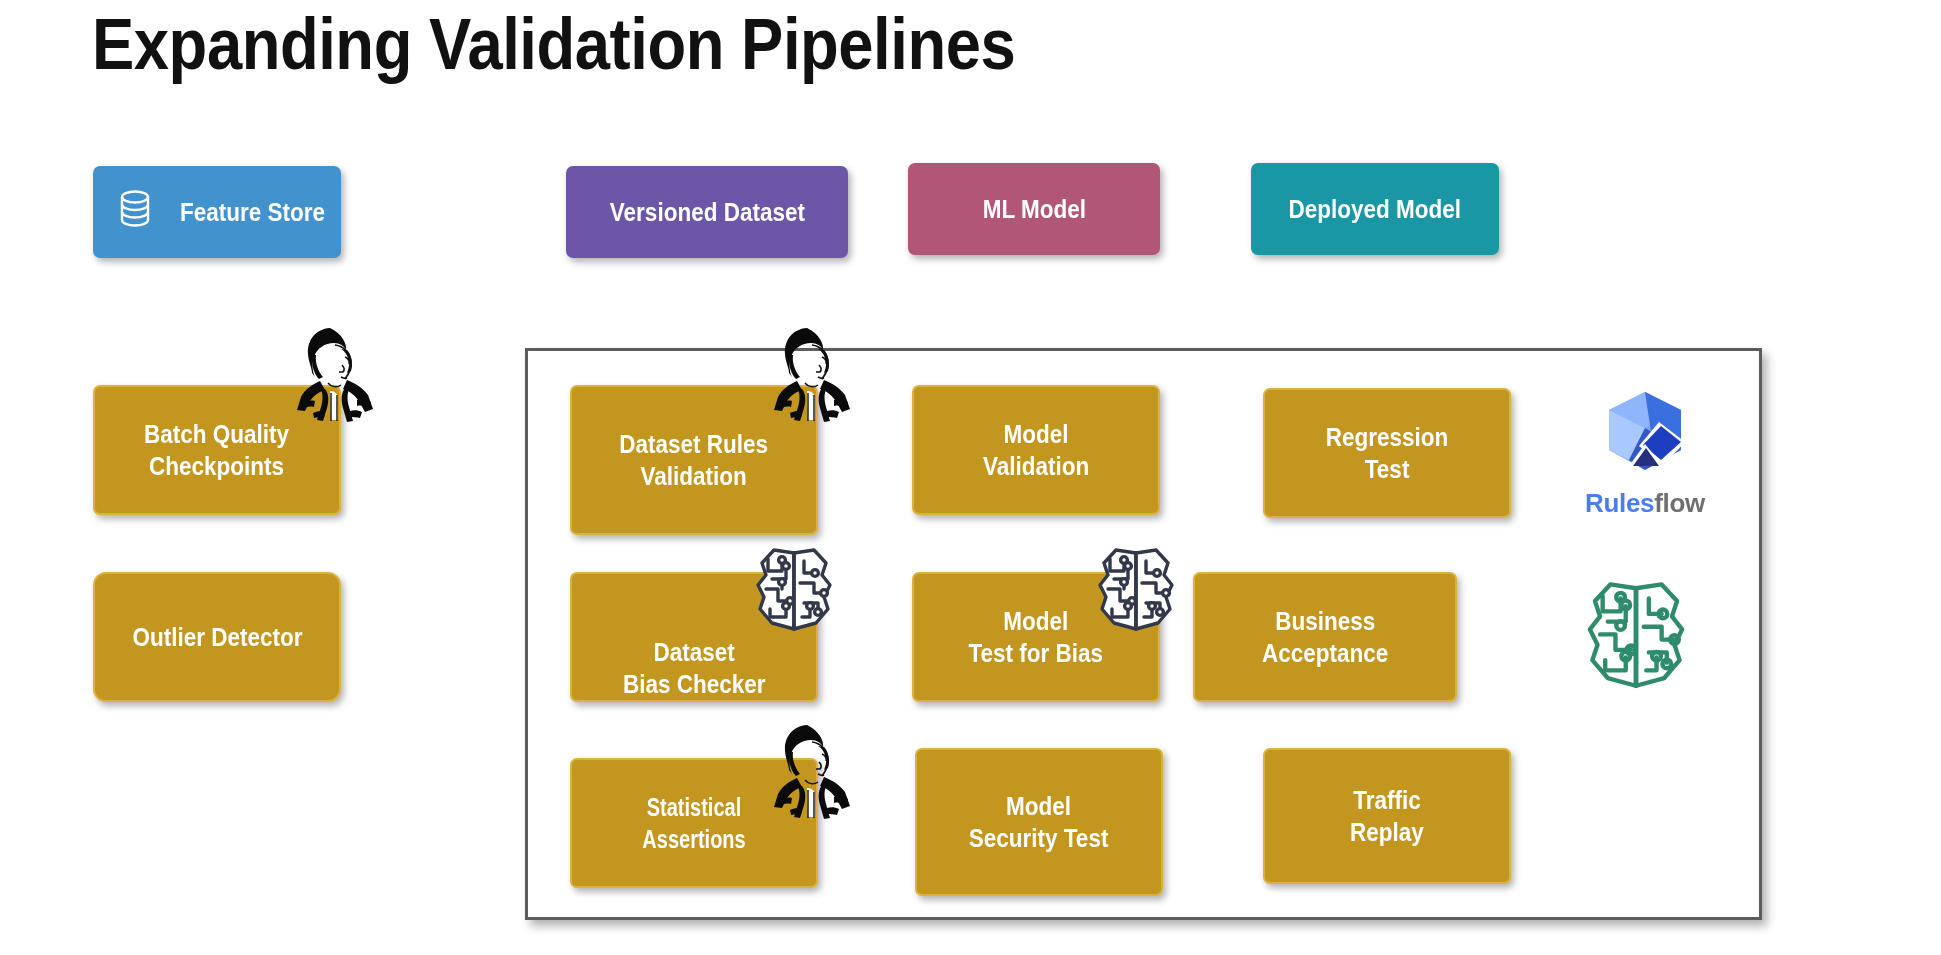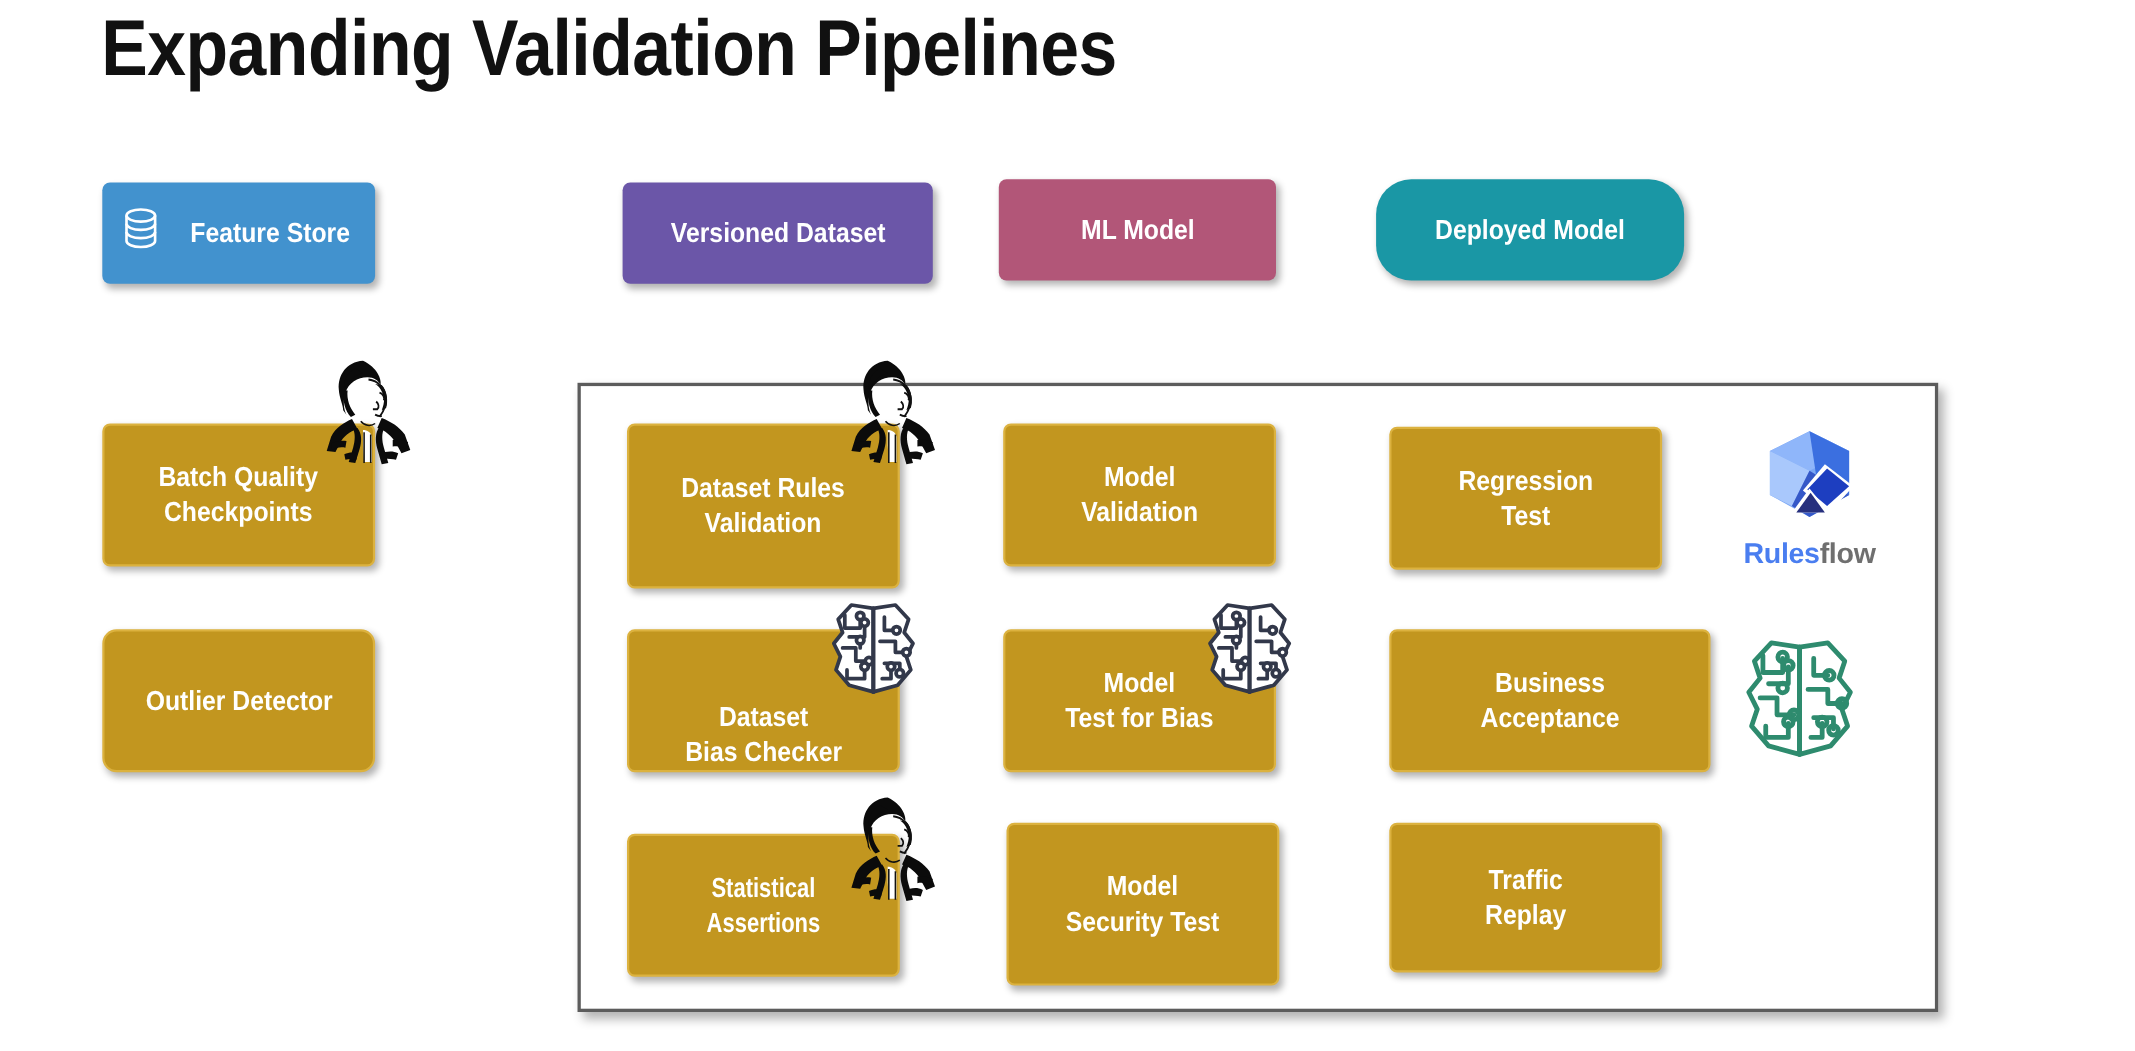--- a/index.html
+++ b/index.html
@@ -35,21 +35,21 @@
     color: #ffffff;
     font-weight: bold;
     text-align: center;
     line-height: 1.28;
     box-shadow: 3px 4px 7px rgba(0,0,0,0.30);
   }
   .node .label { transform: scaleX(0.90); transform-origin: center; white-space: pre-line; }
 
   
   .artifact { height: 92px; font-size: 25px; }
-  .artifact.with-icon { justify-content: flex-start; padding-left: 18px; gap: 20px; }
+  .artifact.with-icon { justify-content: center; padding-left: 18px; gap: 20px; }
 
   
   .gold {
     background: #c2961f;
     border: 2px solid #dcb23f;
     font-size: 25px;
   }
   .gold.narrow .label { transform: scaleX(0.80); }
 
   
@@ -94,21 +94,21 @@
   </div>
 
   <div class="node artifact" style="left:566px; top:166px; width:282px; background:#6b56a8;">
     <span class="label">Versioned Dataset</span>
   </div>
 
   <div class="node artifact" style="left:908px; top:163px; width:252px; background:#b25678;">
     <span class="label">ML Model</span>
   </div>
 
-  <div class="node artifact" style="left:1251px; top:163px; width:280px; background:#1a97a5;border-radius:32px;">
+  <div class="node artifact" style="left:1251px; top:163px; width:248px; background:#1a97a5;">
     <span class="label">Deployed Model</span>
   </div>
 
   <div class="node gold" style="left:93px; top:385px; width:248px; height:130px;">
     <span class="label">Batch Quality
 Checkpoints</span>
   </div>
 
   <div class="node gold" style="left:93px; top:572px; width:248px; height:130px;border-radius:13px;">
     <span class="label">Outlier Detector</span>
@@ -217,21 +217,21 @@
   </div>
 
   <div class="node gold" style="left:570px; top:572px; width:248px; height:130px;align-items:flex-end;">
     <span class="label">Dataset
 Bias Checker</span>
   </div>
   <div class="node gold" style="left:912px; top:572px; width:248px; height:130px;">
     <span class="label">Model
 Test for Bias</span>
   </div>
-  <div class="node gold" style="left:1263px; top:572px; width:292px; height:130px;">
+  <div class="node gold" style="left:1193px; top:572px; width:264px; height:130px;">
     <span class="label">Business
 Acceptance</span>
   </div>
 
   <div class="clip" style="left:752px; top:545px; width:84px; height:92px;">
     <svg viewBox="0 0 84 92" width="84" height="92" fill="none" stroke="#32384a" stroke-width="3.4" stroke-linejoin="round" stroke-linecap="round">
       <path d="M42 8 L22 5 L10 18 L14 30 L6 40 L12 52 L8 64 L20 78 L42 84 Z" fill="#fff"></path>
       <path d="M42 8 L62 5 L74 18 L70 30 L78 40 L72 52 L76 64 L64 78 L42 84 Z" fill="#fff"></path>
       <path d="M42 8 L42 84"></path>
       <path d="M16 14 L16 26 L30 26 L30 16"></path>

